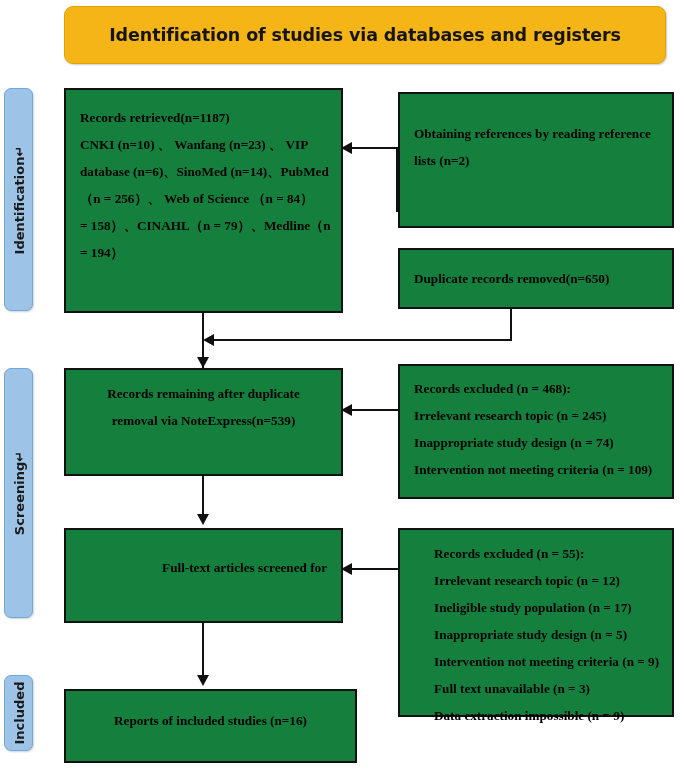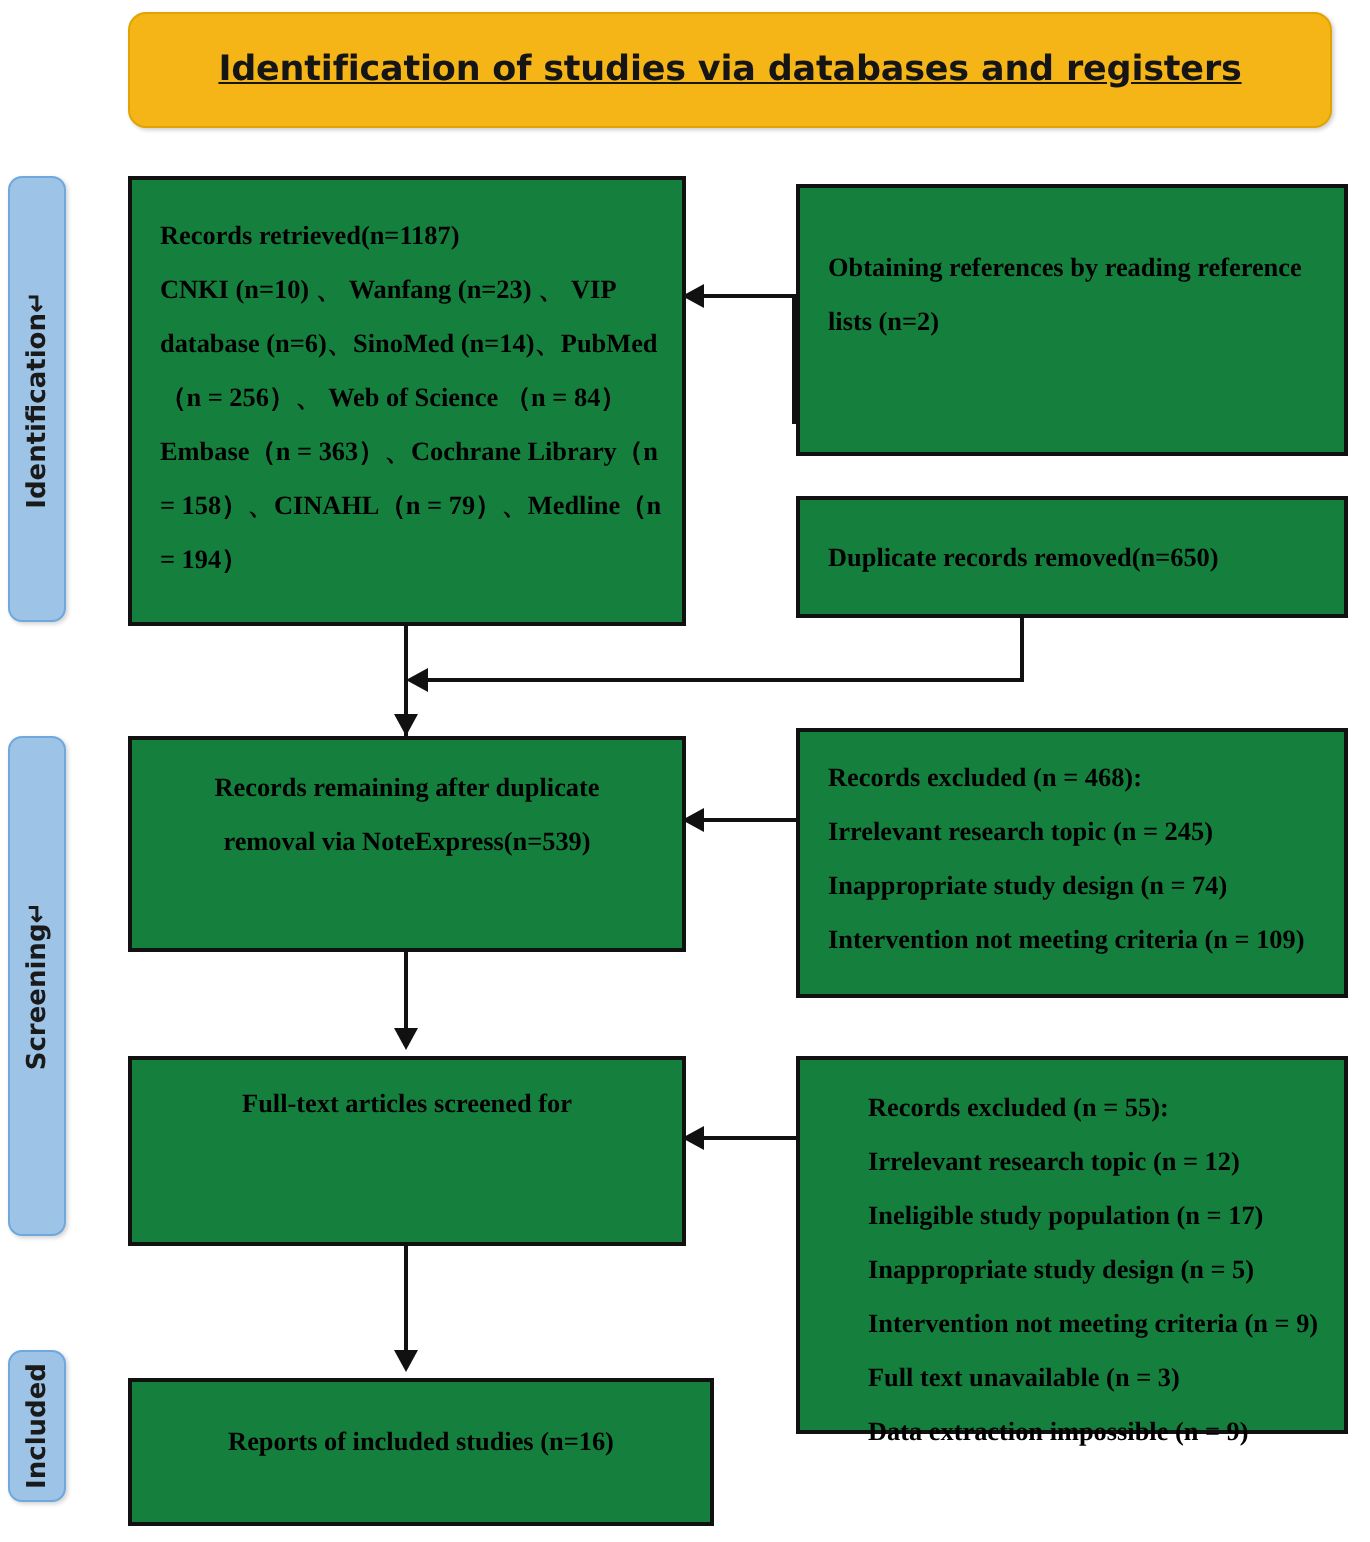--- a/index.html
+++ b/index.html
@@ -35,21 +35,20 @@
     justify-content: center;
     box-shadow: 1px 1px 2px rgba(0,0,0,0.20);
   }
   .title-banner .title-text {
     font-family: "DejaVu Sans", sans-serif;
     font-weight: bold;
     font-size: 17.5px;
     color: #151515;
     letter-spacing: -0.1px;
     text-align: center;
-    text-decoration: underline;
   }
 
   
   .stage-tab {
     position: absolute;
     background: #9DC3E6;
     border: 1px solid #6FA8DC;
     border-radius: 7px;
     box-sizing: border-box;
     box-shadow: 1px 1px 2px rgba(0,0,0,0.18);
@@ -182,21 +181,20 @@
   <div class="stage-tab" id="stage-included">
     <span class="stage-label">Included</span>
   </div>
 
   <div class="flow-box" id="box-records">
     <div class="box-inner">
       <div class="line">Records retrieved(n=1187)</div>
       <div class="line">CNKI (n=10) 、   Wanfang (n=23) 、 VIP</div>
       <div class="line">database (n=6)、SinoMed (n=14)、PubMed</div>
       <div class="line">（n = 256）、 Web of Science （n = 84）</div>
-      <div class="line">Embase（n = 363）、Cochrane Library（n</div>
       <div class="line">= 158）、CINAHL（n = 79）、Medline（n</div>
       <div class="line">= 194）</div>
     </div>
   </div>
 
   <div class="flow-box" id="box-references">
     <div class="box-inner" style="padding-top:26px;">
       <div class="line">Obtaining references by reading reference</div>
       <div class="line">lists (n=2)</div>
     </div>
@@ -218,21 +216,21 @@
   <div class="flow-box" id="box-excluded1">
     <div class="box-inner" style="padding-top:9px;">
       <div class="line">Records excluded (n = 468):</div>
       <div class="line">Irrelevant research topic (n = 245)</div>
       <div class="line">Inappropriate study design (n = 74)</div>
       <div class="line">Intervention not meeting criteria (n = 109)</div>
     </div>
   </div>
 
   <div class="flow-box" id="box-fulltext">
-    <div class="box-inner centered" style="justify-content:flex-start; padding-top:8px;">
+    <div class="box-inner centered" style="justify-content:flex-start; padding-top:24px;align-items:flex-end;">
       <div class="line center">Full-text articles screened for</div>
     </div>
   </div>
 
   <div class="flow-box" id="box-excluded2">
     <div class="box-inner" style="padding-top:10px;margin-left:20px;">
       <div class="line">Records excluded (n = 55):</div>
       <div class="line">Irrelevant research topic (n = 12)</div>
       <div class="line">Ineligible study population (n = 17)</div>
       <div class="line">Inappropriate study design (n = 5)</div>

